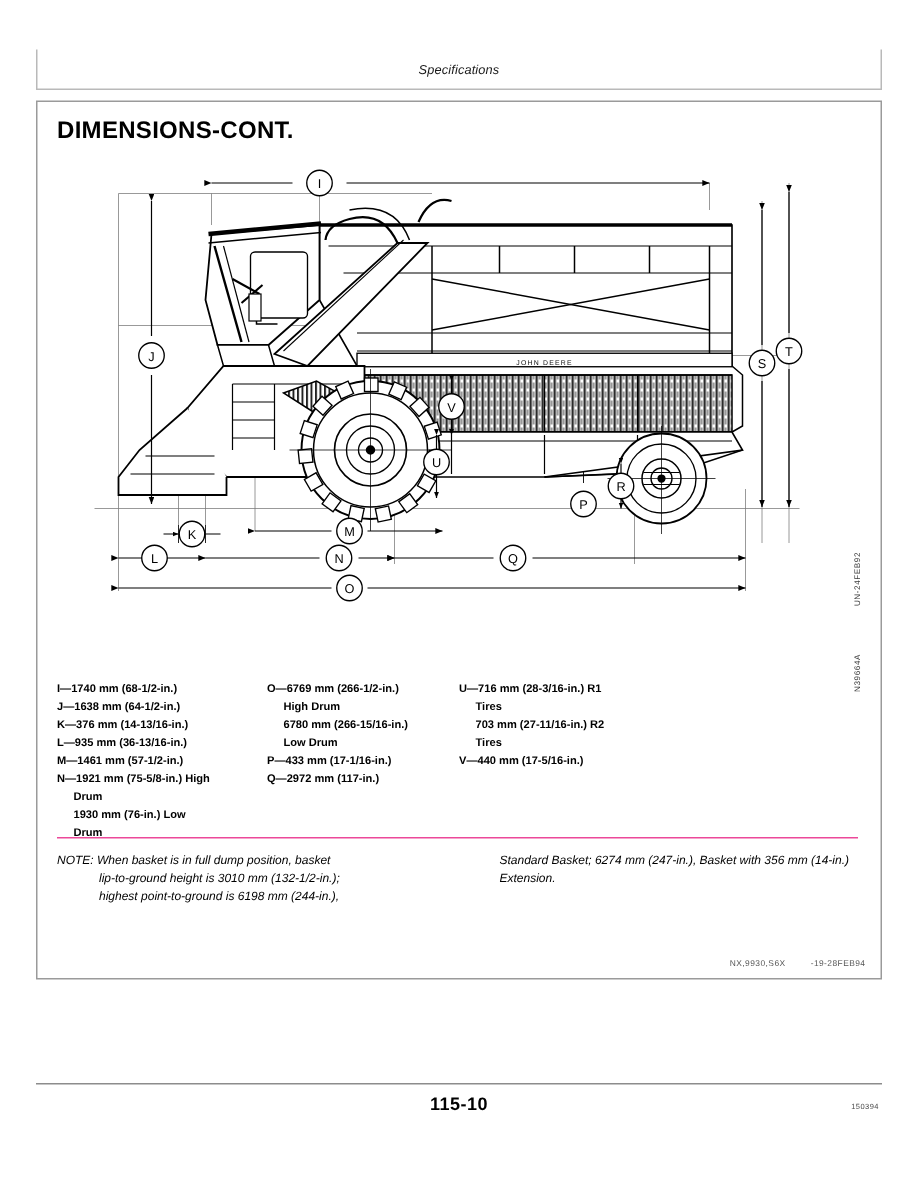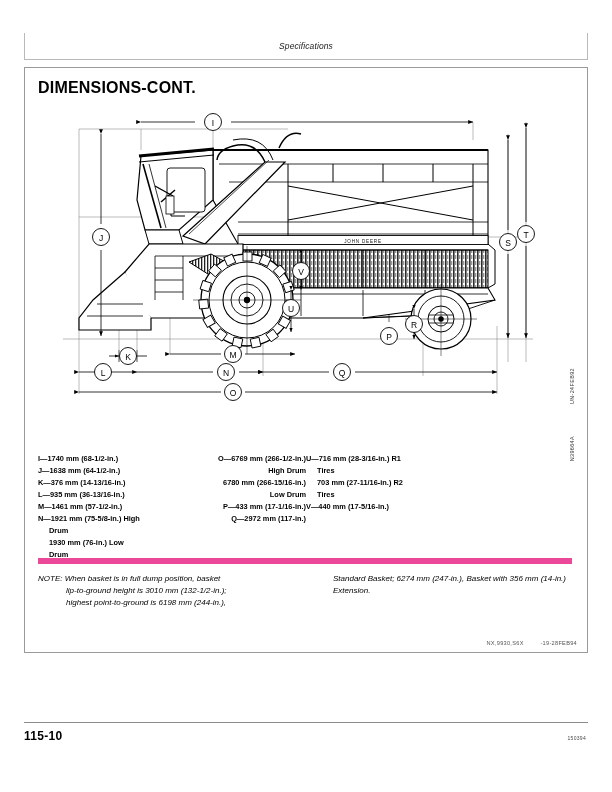--- a/index.html
+++ b/index.html
@@ -76,31 +76,31 @@
 
   
   .legend {
     position: absolute;
     left: 13px; top: 385px; width: 534px;
     display: flex;
     gap: 0px;
   }
   .legend-col { font-size: 7.4px; font-weight: bold; line-height: 1.62; }
   .legend-col:nth-child(1) { width: 140px; }
-  .legend-col:nth-child(2) { width: 128px; text-align: right; }
+  .legend-col:nth-child(2) { width: 128px; }
   .legend-col:nth-child(3) { width: 116px; }
   .legend-col:nth-child(4) { width: 140px; padding-left: 8px; }
   .legend-col .row { white-space: nowrap; }
   .legend-col .row.ind { padding-left: 11px; }
 
   
   .note-wrap {
     position: absolute;
     left: 13px; top: 490px; width: 534px;
-    border-top: 6px solid #ec4899;
+    border-top: 1px solid #ec4899;
     padding-top: 9px;
     display: flex;
   }
   .note-left { width: 295px; font-size: 8px; font-style: italic; line-height: 1.5; }
   .note-right { width: 239px; font-size: 8px; font-style: italic; line-height: 1.5; padding-top: 0px;}
   .note-left .nl { white-space: nowrap; }
   .note-left .nl.ind { padding-left: 28px; }
 
   
   .doc-id {
@@ -114,20 +114,21 @@
 
   
   .page-footer {
     position: absolute;
     left: 24px; top: 722px; width: 564px;
     border-top: 1px solid #8c8c8c;
   }
   .page-num {
     position: absolute;
     left: 0; right: 0; top: 6px;
+    text-align: center;
     font-size: 12px;
     font-weight: bold;
     letter-spacing: .3px;
   }
   .rev-code {
     position: absolute;
     right: 2px; top: 12px;
     font-size: 5px;
     color: #4a4a4a;
     letter-spacing: .3px;

